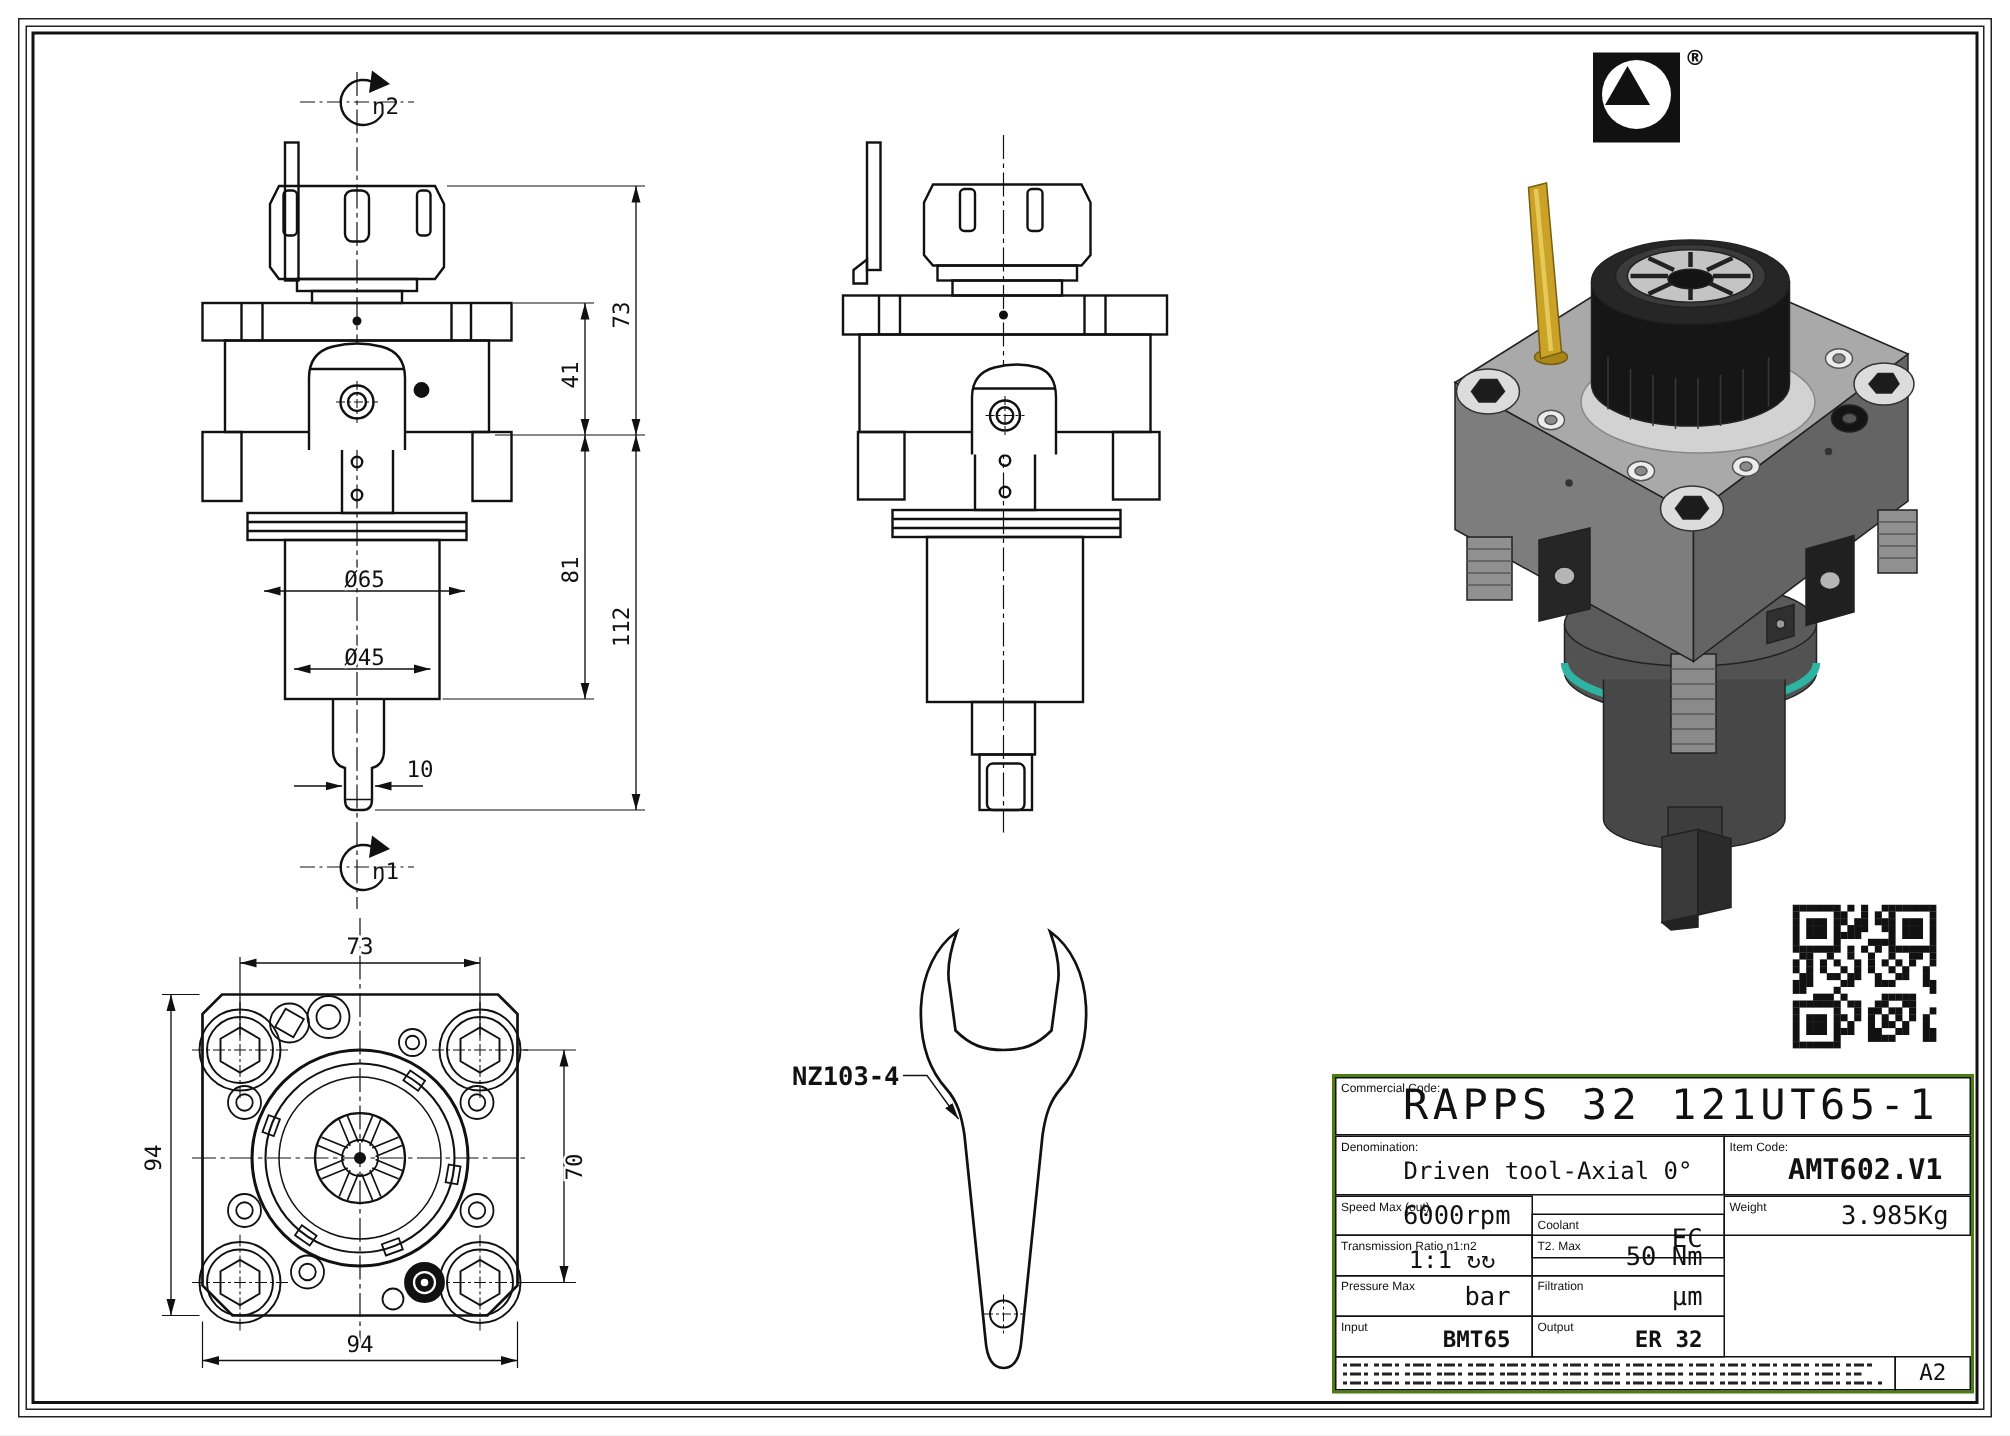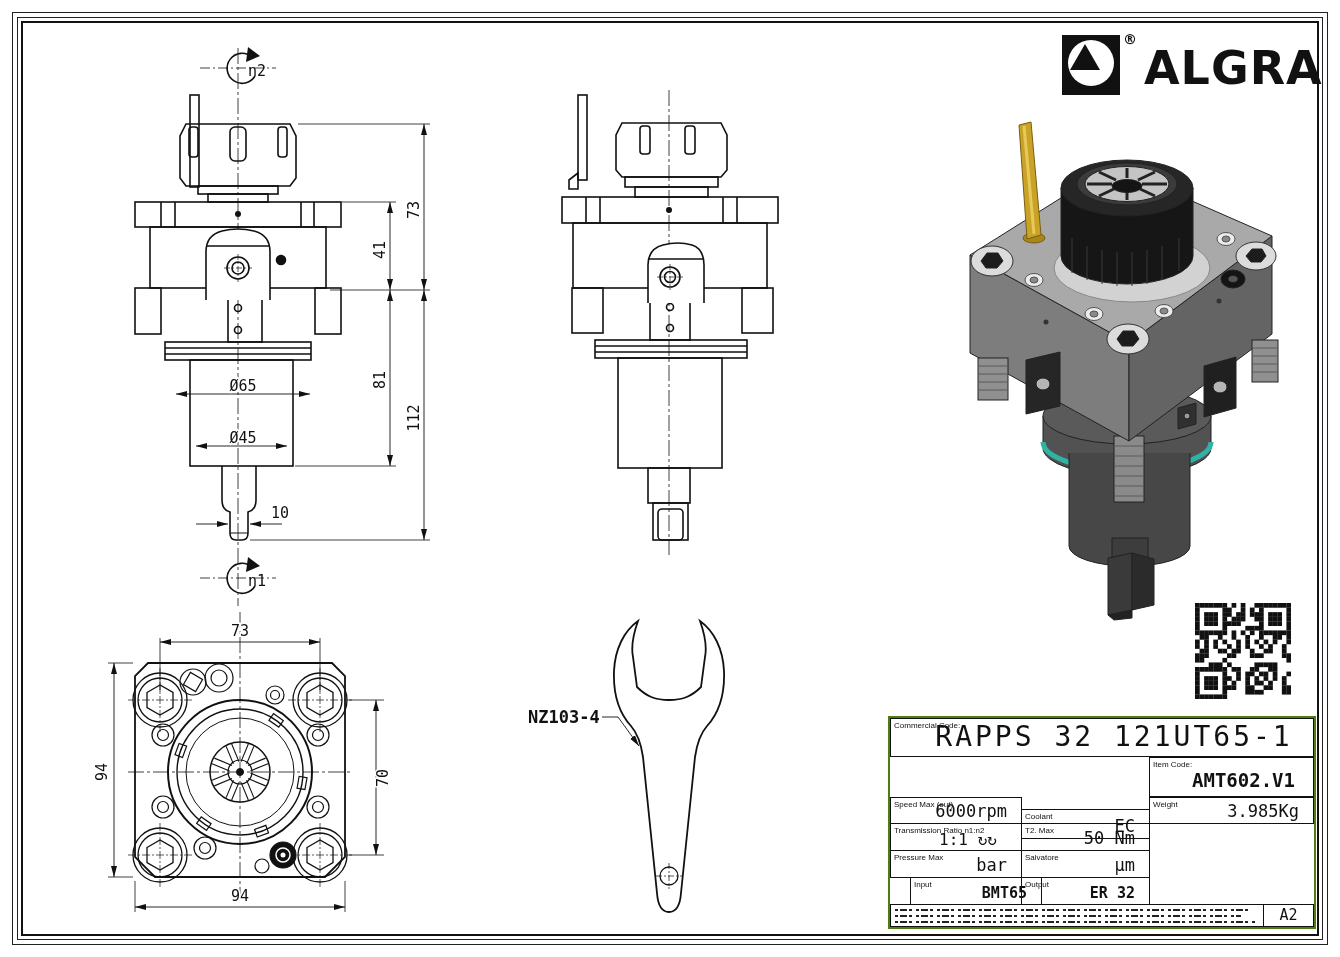--- a/index.html
+++ b/index.html
@@ -414,21 +414,20 @@
     <path d="M82,122 L98,122 L119,151" stroke="#111" stroke-width="0.9" fill="none" marker-end="url(#wa)"></path>
     <text x="8" y="128" class="nohalo" style="font-weight:bold;font-size:17px;">NZ103-4</text>
   </svg>
 
   <div class="logo">
     <div class="logo-mark">
       <div class="logo-circle"></div>
       <div class="logo-tri"></div>
     </div>
     <span class="logo-reg">®</span>
-    <span class="logo-text">ALGRA</span>
   </div>
 
   <div style="position:absolute;left:1192px;top:600px;width:102px;height:102px;background:#fff;">
     <svg id="qr-svg" width="96" height="96" style="position:absolute;left:3px;top:3px;">
         <rect x="0.00" y="0.00" width="4.72" height="4.72" fill="#111"></rect>
         <rect x="4.57" y="0.00" width="4.72" height="4.72" fill="#111"></rect>
         <rect x="9.14" y="0.00" width="4.72" height="4.72" fill="#111"></rect>
         <rect x="13.71" y="0.00" width="4.72" height="4.72" fill="#111"></rect>
         <rect x="18.29" y="0.00" width="4.72" height="4.72" fill="#111"></rect>
         <rect x="22.86" y="0.00" width="4.72" height="4.72" fill="#111"></rect>
@@ -653,20 +652,24 @@
       </svg>
   </div>
 
   <div class="tblock">
 
     <div class="tb-cell" style="left:0;top:0;width:424px;height:39px;">
       <span class="tb-label">Commercial Code:</span>
       <div class="tb-center" style="font-size:28px;letter-spacing:3px;">RAPPS 32 121UT65-1</div>
     </div>
 
+    <div class="tb-cell" style="left:0;top:39px;width:260px;height:40px;">
+      <span class="tb-label">Denomination:</span>
+      <div class="tb-center" style="font-size:16px;bottom:6px;">Driven tool-Axial 0°</div>
+    </div>
     <div class="tb-cell" style="left:259px;top:39px;width:165px;height:40px;">
       <span class="tb-label">Item Code:</span>
       <div class="tb-center" style="font-size:19px;font-weight:bold;bottom:5px;">AMT602.V1</div>
     </div>
 
     <div class="tb-cell" style="left:0;top:79px;width:132px;height:27px;">
       <span class="tb-label">Speed Max (out)</span>
       <span class="tb-val">6000rpm</span>
     </div>
     <div class="tb-cell" style="left:131px;top:79px;width:129px;height:30px;margin-top:12px;">
@@ -686,25 +689,25 @@
       <span class="tb-label">T2. Max</span>
       <span class="tb-val">50 Nm</span>
     </div>
 
 
     <div class="tb-cell" style="left:0;top:132px;width:132px;height:28px;">
       <span class="tb-label">Pressure Max</span>
       <span class="tb-val">bar</span>
     </div>
     <div class="tb-cell" style="left:131px;top:132px;width:129px;height:28px;">
-      <span class="tb-label">Salvatore</span>
+      <span class="tb-label">Filtration</span>
       <span class="tb-val">µm</span>
     </div>
 
-    <div class="tb-cell" style="left:0;top:159px;width:132px;height:28px;margin-left:20px;">
+    <div class="tb-cell" style="left:0;top:159px;width:132px;height:28px;">
       <span class="tb-label">Input</span>
       <span class="tb-val" style="font-weight:bold;font-size:15px;">BMT65</span>
     </div>
     <div class="tb-cell" style="left:131px;top:159px;width:129px;height:28px;">
       <span class="tb-val" style="font-weight:bold;font-size:15px;">ER 32</span>
       <span class="tb-label">Output</span>
     </div>
 
     <div class="tb-cell" style="left:0;top:186px;width:374px;height:23px;">
       <div class="legal">

